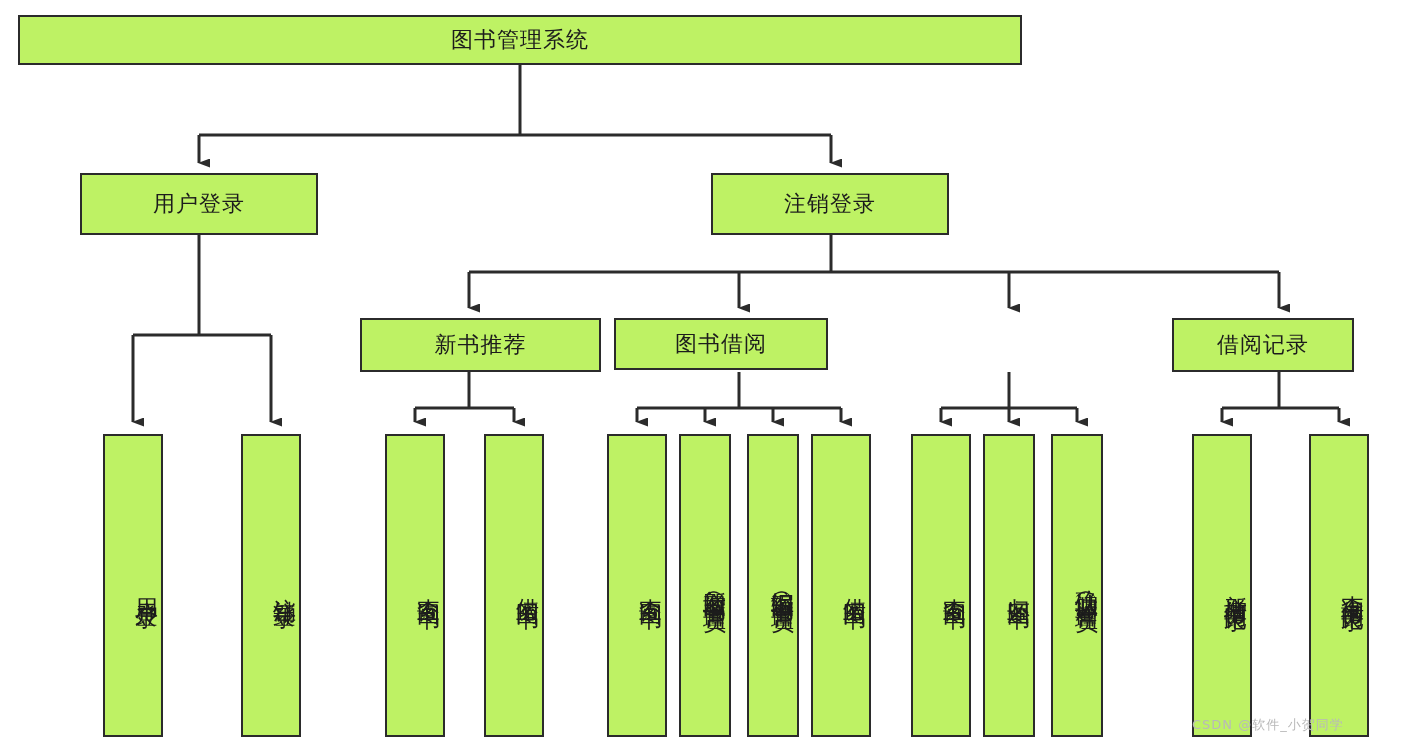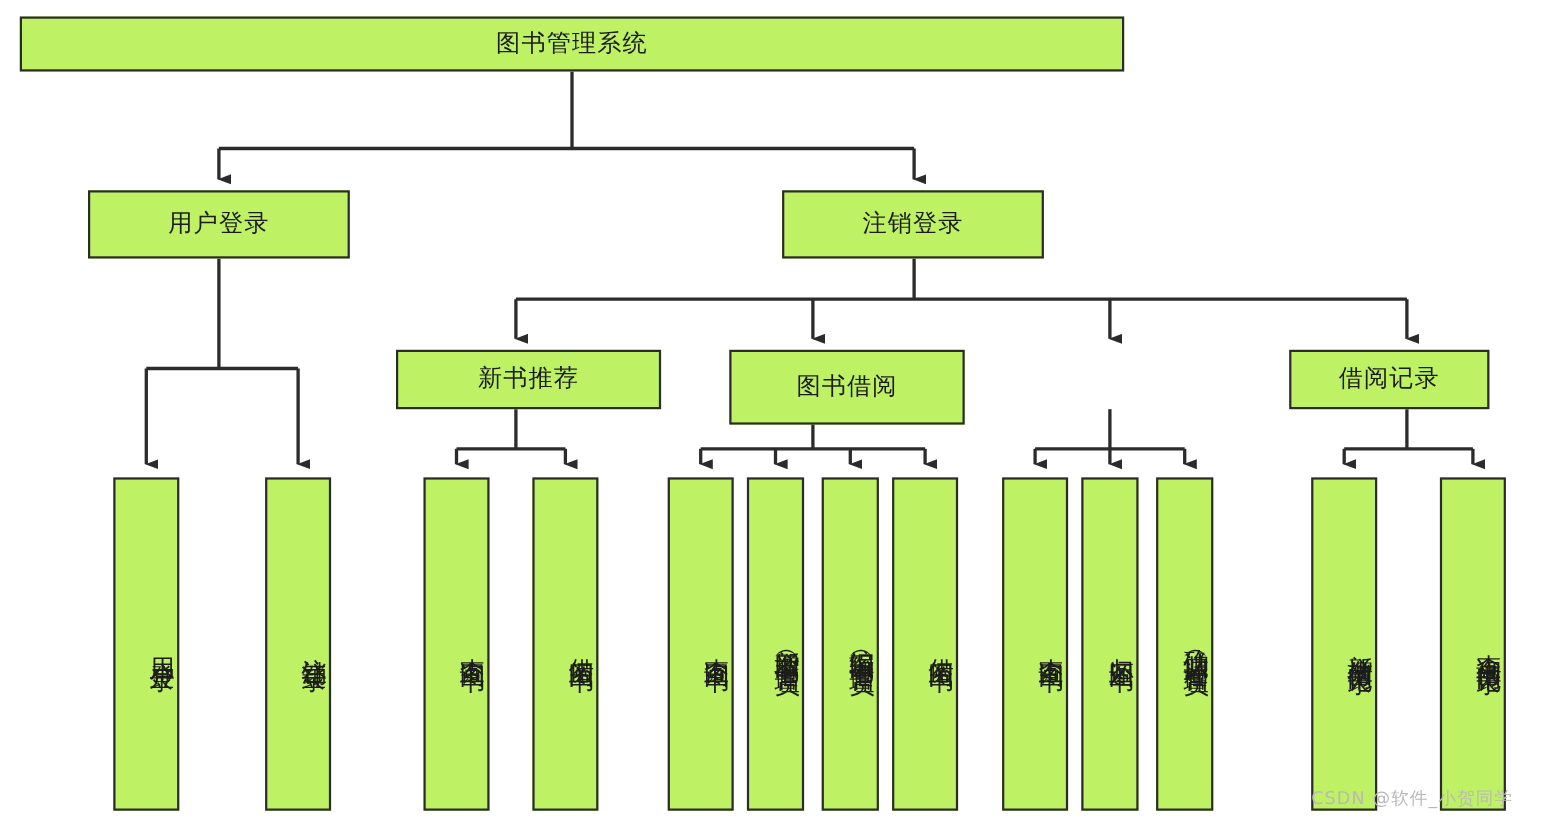--- a/index.html
+++ b/index.html
@@ -50,21 +50,21 @@
     align-items: flex-start;
     justify-content: center;
   }
   .node.vert > span {
     writing-mode: vertical-rl;
     text-orientation: upright;
     white-space: normal;
   }
   .watermark {
     position: absolute;
-    font-size: 16px;
+    font-size: 13px;
     color: #b9b9b9;
     letter-spacing: 1px;
     white-space: nowrap;
   }
 </style>
 </head>
 <body>
 
 <div id="canvas">
 
@@ -125,21 +125,21 @@
   <div class="node horiz" style="left:80px; top:173px; width:238px; height:62px;">
     <span>用户登录</span>
   </div>
   <div class="node horiz" style="left:711px; top:173px; width:238px; height:62px;">
     <span>注销登录</span>
   </div>
 
   <div class="node horiz" style="left:360px; top:318px; width:241px; height:54px;">
     <span>新书推荐</span>
   </div>
-  <div class="node horiz" style="left:663px; top:318px; width:214px; height:68px;">
+  <div class="node horiz" style="left:614px; top:318px; width:214px; height:52px;">
     <span>图书借阅</span>
   </div>
   <div class="node horiz" style="left:1172px; top:318px; width:182px; height:54px;align-items:center;">
     <span>借阅记录</span>
   </div>
 
   <div class="node vert" style="left:103px; top:434px; width:60px; height:303px;">
     <span>用户登录</span>
   </div>
   <div class="node vert" style="left:241px; top:434px; width:60px; height:303px;">

